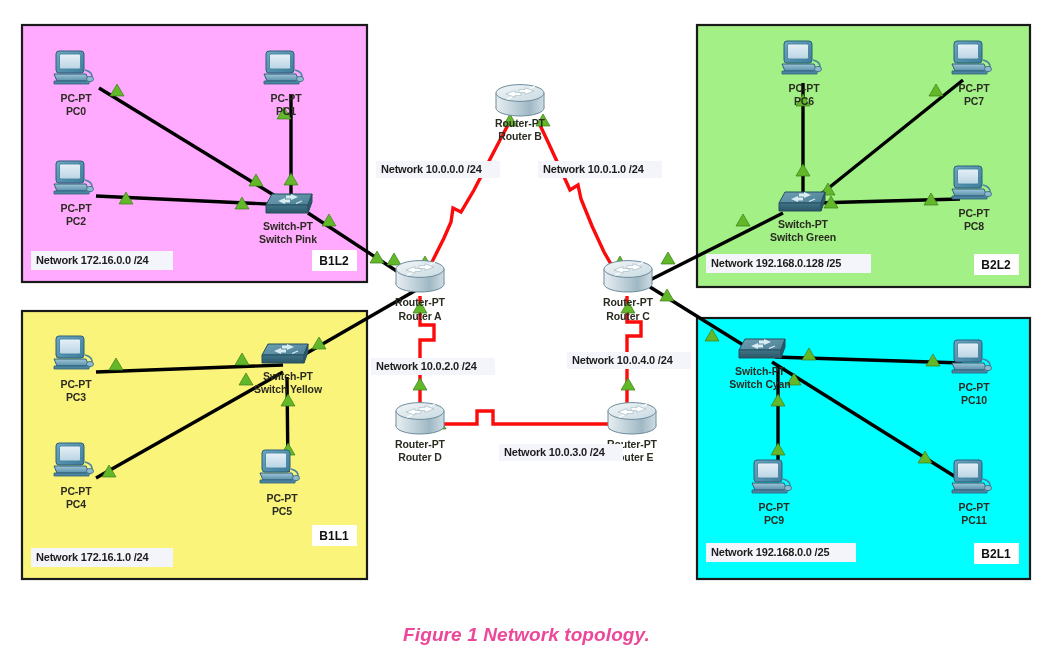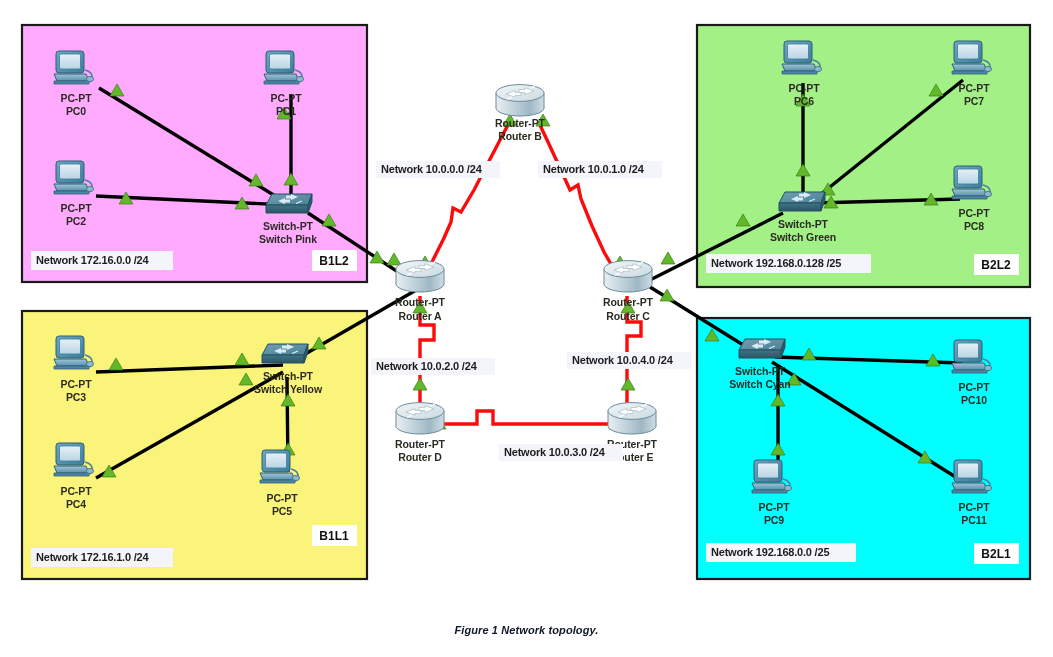--- a/index.html
+++ b/index.html
@@ -72,23 +72,23 @@
     text-anchor: middle;
   }
   .caption {
     position: absolute;
     left: 0;
     top: 624px;
     width: 1053px;
     text-align: center;
     font-family: "Liberation Sans", sans-serif;
     font-style: italic;
-    font-size: 11px;
+    font-size: 19px;
     font-weight: 700;
-    color: #0f172a;
+    color: #ec4899;
     letter-spacing: 0.1px;
   }
   .marker-tri {
     fill: #62b828;
     stroke: #3c7d18;
     stroke-width: 0.7;
   }
 </style>
 </head>
 <body>

